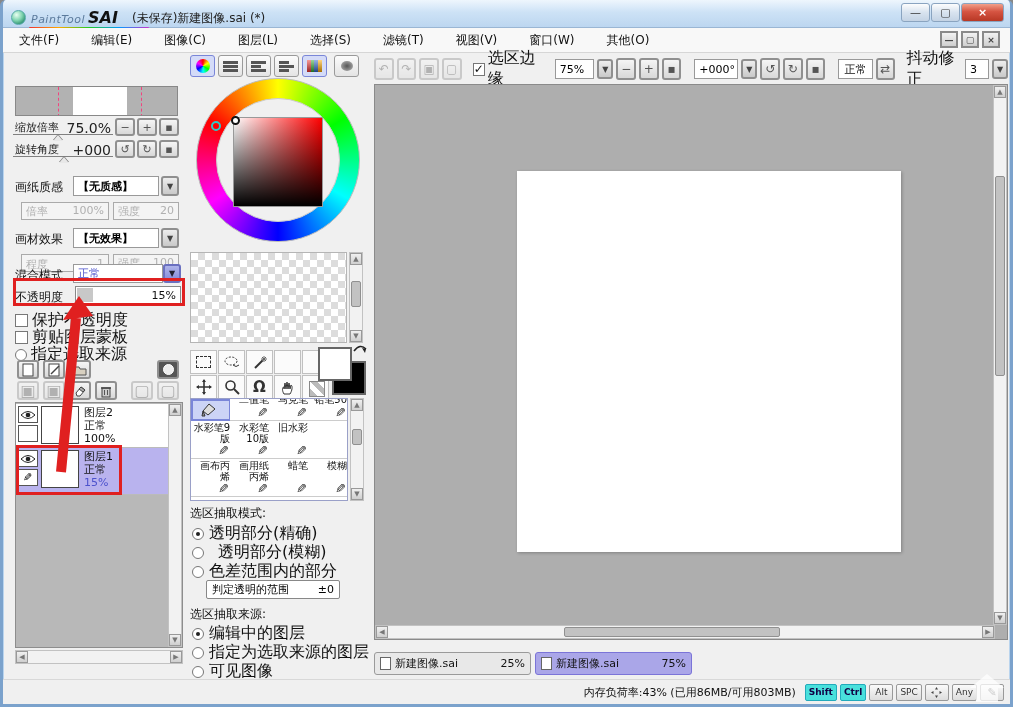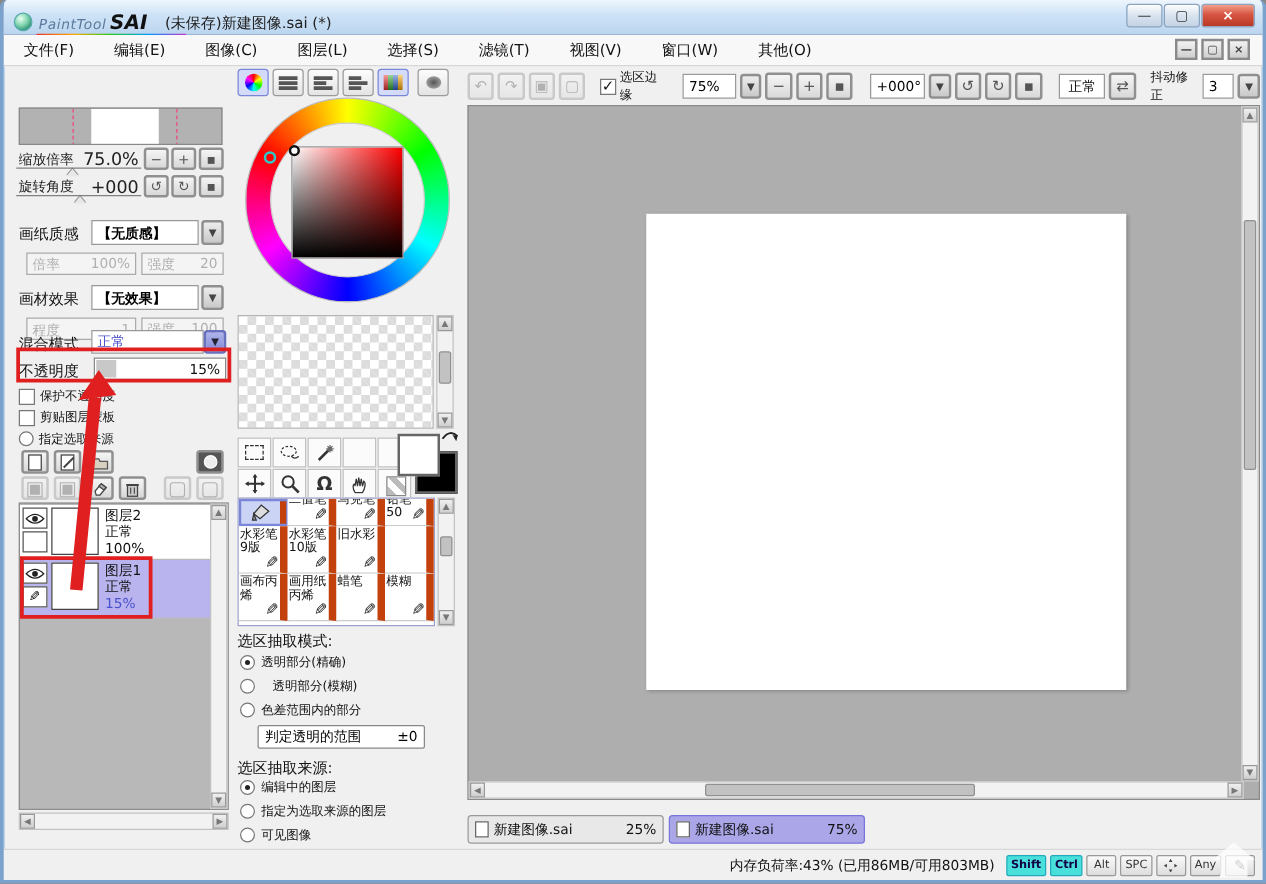--- a/index.html
+++ b/index.html
@@ -41,21 +41,21 @@
   .drop.blue { background:linear-gradient(#aeb4ea,#8289d8); border-color:#6a70c0; color:#223; }
   .sunk { background:#f4f4f4; border:1px solid #aaa; color:#b0b0b0; font-size:11px; }
   .checkbox { width:13px; height:13px; background:#fff; border:1px solid #777; display:inline-flex;
               align-items:center; justify-content:center; font-size:12px; font-weight:bold; color:#111; }
   .radio { width:12px; height:12px; border-radius:50%; background:#fff; border:1px solid #777; position:relative; }
   .radio.on::after { content:""; position:absolute; left:3px; top:3px; width:4px; height:4px; border-radius:50%; background:#222; }
   .scroll-track { background:#f2f2f2; border:1px solid #c2c2c2; position:absolute; }
   .scroll-btn { position:absolute; background:linear-gradient(#f0f0f0,#cfcfcf); border:1px solid #999;
                 color:#777; font-size:7px; display:flex; align-items:center; justify-content:center; }
   .scroll-thumb { position:absolute; background:#c2c2c2; border:1px solid #909090; border-radius:2px; }
-  .lbl { font-size:10px; color:#111; }
+  .lbl { font-size:16px; color:#111; }
   svg { display:block; }
   
   .left-panel { position:absolute; left:8px; top:84px; width:177px; height:590px; }
   .nav-thumb { position:absolute; left:4px; top:2px; width:163px; height:30px; background:#b2b2b2; border:1px solid #888; overflow:hidden; }
   .nav-white { position:absolute; left:57px; top:0; width:54px; height:30px; background:#fff; }
   .nav-dash { position:absolute; top:0; width:0; height:30px; border-left:1px dashed #f3427e; }
   .slider-row { position:absolute; left:0; width:104px; }
   .slider-lab { position:absolute; left:4px; top:0; font-size:11px; color:#222; }
   .slider-val { position:absolute; right:4px; top:0; font-size:14px; color:#222; }
   .slider-line { position:absolute; left:2px; right:2px; top:14px; border-bottom:1px solid #808080; }
@@ -96,21 +96,21 @@
       background-image:linear-gradient(to top,#000,rgba(0,0,0,0)),linear-gradient(to right,#fff,#f00); }
   .marker { position:absolute; border-radius:50%; background:transparent; }
   .checker { position:absolute; left:0; top:197px; width:157px; height:91px; border:1px solid #b5b5b5; background-color:#fff;
       background-image:linear-gradient(45deg,#dcdcdc 25%,transparent 25% 75%,#dcdcdc 75%),
                        linear-gradient(45deg,#dcdcdc 25%,transparent 25% 75%,#dcdcdc 75%);
       background-size:14px 14px; background-position:0 0,7px 7px; }
   .toolcell { position:absolute; width:27px; height:24px; background:#fbfbfb; border:1px solid #c0c0c0;
               display:flex; align-items:center; justify-content:center; }
   .fgsq { position:absolute; width:34px; height:34px; border:2px solid #666; }
   .brushgrid { position:absolute; left:0; top:343px; width:158px; height:103px; border:1px solid #9aa0c8; background:#fff; overflow:hidden; }
-  .bcell { position:absolute; width:40px; background:#fff; border-right:7px solid #c2410c; border-bottom:1px solid #ccc; overflow:hidden; }
+  .bcell { position:absolute; width:40px; background:#fff; border-right:1px solid #c2410c; border-bottom:1px solid #ccc; overflow:hidden;text-align:right; }
   .bcell.sel { background:#ccd4f6; outline:2px solid #7a86d8; outline-offset:-2px; }
   .bname { font-size:10px; line-height:11px; color:#111; padding:1px 0 0 1px; }
   .bpen { position:absolute; right:1px; bottom:0; font-size:13px; color:#222; transform:scaleX(-1); }
   .sec-title { position:absolute; left:0; font-size:12px; color:#111; }
   .opt-row { position:absolute; left:2px; display:flex; align-items:center; gap:5px; }
   .range-box { position:absolute; left:16px; width:134px; height:19px; border:1px solid #888; background:#fff;
                display:flex; align-items:center; font-size:11px; padding:0 5px; justify-content:space-between; border-radius:2px; }
   
   .toolbar { position:absolute; left:371px; top:55px; width:634px; height:28px; display:flex; align-items:center; gap:3px; }
   .tb-btn { width:22px; height:22px; font-size:12px; }

